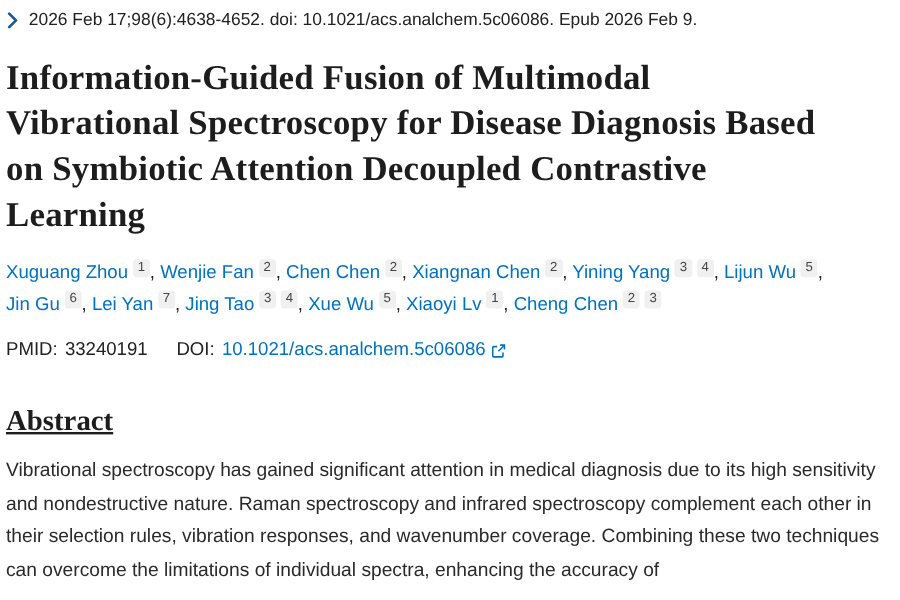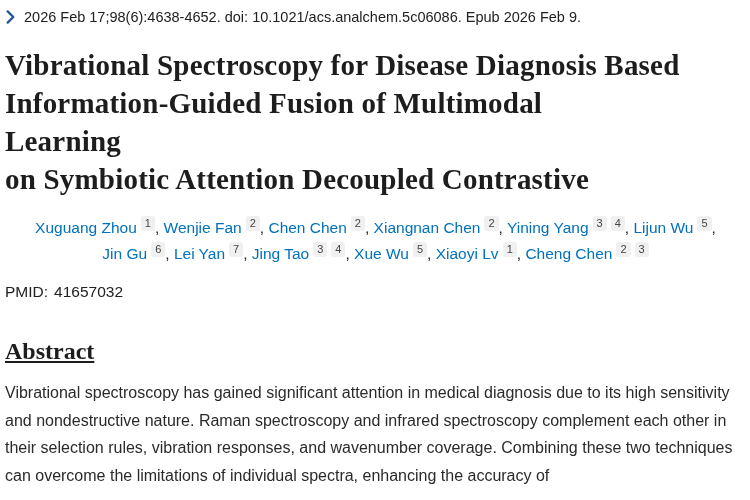--- a/index.html
+++ b/index.html
@@ -32,21 +32,20 @@
     color: var(--title-color, #1d1d1d);
     margin: 0 0 16px 0;
     letter-spacing: 0.2px;
   }
   .title-line { white-space: nowrap; }
 
   
   .authors {
     font-size: 15.5px; line-height: 26px;
     margin: 17px 0 15px 0;
-    text-align: center;
   }
   .author-group { white-space: nowrap; }
   .author-link { color: var(--link, #0071bc); }
   .sup-badge {
     display: inline-block;
     font-size: 11px; line-height: 15px;
     padding: 0 4px;
     background: var(--badge-bg, #f0f0f0);
     border-radius: 3px;
     color: var(--badge-text, #444444);
@@ -105,32 +104,43 @@
   <div class="citation">
     <span class="chev">
       <svg width="9" height="14" viewBox="0 0 8 12">
         <path d="M1.5 1l5 5-5 5" fill="none" stroke="#205493" stroke-width="2" stroke-linecap="round" stroke-linejoin="round"></path>
       </svg>
     </span>
     <span class="cit-rest">2026 Feb 17;98(6):4638-4652. doi: 10.1021/acs.analchem.5c06086. Epub 2026 Feb 9.</span>
   </div>
 
   <h1 class="title">
+      <div class="title-line">Information-Guided Fusion of Multimodal</div>
       <div class="title-line">Vibrational Spectroscopy for Disease Diagnosis Based</div>
-      <div class="title-line">Information-Guided Fusion of Multimodal</div>
+      <div class="title-line">on Symbiotic Attention Decoupled Contrastive</div>
       <div class="title-line">Learning</div>
-      <div class="title-line">on Symbiotic Attention Decoupled Contrastive</div>
     </h1>
 
   <div class="authors"><span class="author-group"><a class="author-link">Xuguang Zhou</a><span class="sup-badge">1</span><span class="sep">,</span></span> <span class="author-group"><a class="author-link">Wenjie Fan</a><span class="sup-badge">2</span><span class="sep">,</span></span> <span class="author-group"><a class="author-link">Chen Chen</a><span class="sup-badge">2</span><span class="sep">,</span></span> <span class="author-group"><a class="author-link">Xiangnan Chen</a><span class="sup-badge">2</span><span class="sep">,</span></span> <span class="author-group"><a class="author-link">Yining Yang</a><span class="sup-badge">3</span><span class="sup-badge">4</span><span class="sep">,</span></span> <span class="author-group"><a class="author-link">Lijun Wu</a><span class="sup-badge">5</span><span class="sep">,</span></span> <span class="author-group"><a class="author-link">Jin Gu</a><span class="sup-badge">6</span><span class="sep">,</span></span> <span class="author-group"><a class="author-link">Lei Yan</a><span class="sup-badge">7</span><span class="sep">,</span></span> <span class="author-group"><a class="author-link">Jing Tao</a><span class="sup-badge">3</span><span class="sup-badge">4</span><span class="sep">,</span></span> <span class="author-group"><a class="author-link">Xue Wu</a><span class="sup-badge">5</span><span class="sep">,</span></span> <span class="author-group"><a class="author-link">Xiaoyi Lv</a><span class="sup-badge">1</span><span class="sep">,</span></span> <span class="author-group"><a class="author-link">Cheng Chen</a><span class="sup-badge">2</span><span class="sup-badge">3</span></span> </div>
 
 
   <div class="ids">
     <span class="id-group">
       <span class="id-label">PMID:</span>
-      <span>41657032</span>
+      <span>33240191</span>
+    </span>
+    <span class="id-group">
+      <span class="id-label">DOI:</span>
+      <a class="doi-link">10.1021/acs.analchem.5c06086</a>
+      <span class="ext-icon">
+        <svg width="13" height="13" viewBox="0 0 16 16">
+          <path d="M6.5 3.5H3a1 1 0 0 0-1 1V13a1 1 0 0 0 1 1h8.5a1 1 0 0 0 1-1V9.5" fill="none" stroke="#0071bc" stroke-width="1.6"></path>
+          <path d="M9.5 2H14v4.5" fill="none" stroke="#0071bc" stroke-width="1.6"></path>
+          <path d="M13.7 2.3L7.8 8.2" fill="none" stroke="#0071bc" stroke-width="1.6"></path>
+        </svg>
+      </span>
     </span>
   </div>
 
   <h2 class="abs-h">Abstract</h2>
   <p class="abs-p">Vibrational spectroscopy has gained significant attention in medical diagnosis due to its high sensitivity and nondestructive nature. Raman spectroscopy and infrared spectroscopy complement each other in their selection rules, vibration responses, and wavenumber coverage. Combining these two techniques can overcome the limitations of individual spectra, enhancing the accuracy of</p>
 
 </div>
 
 </body></html>

